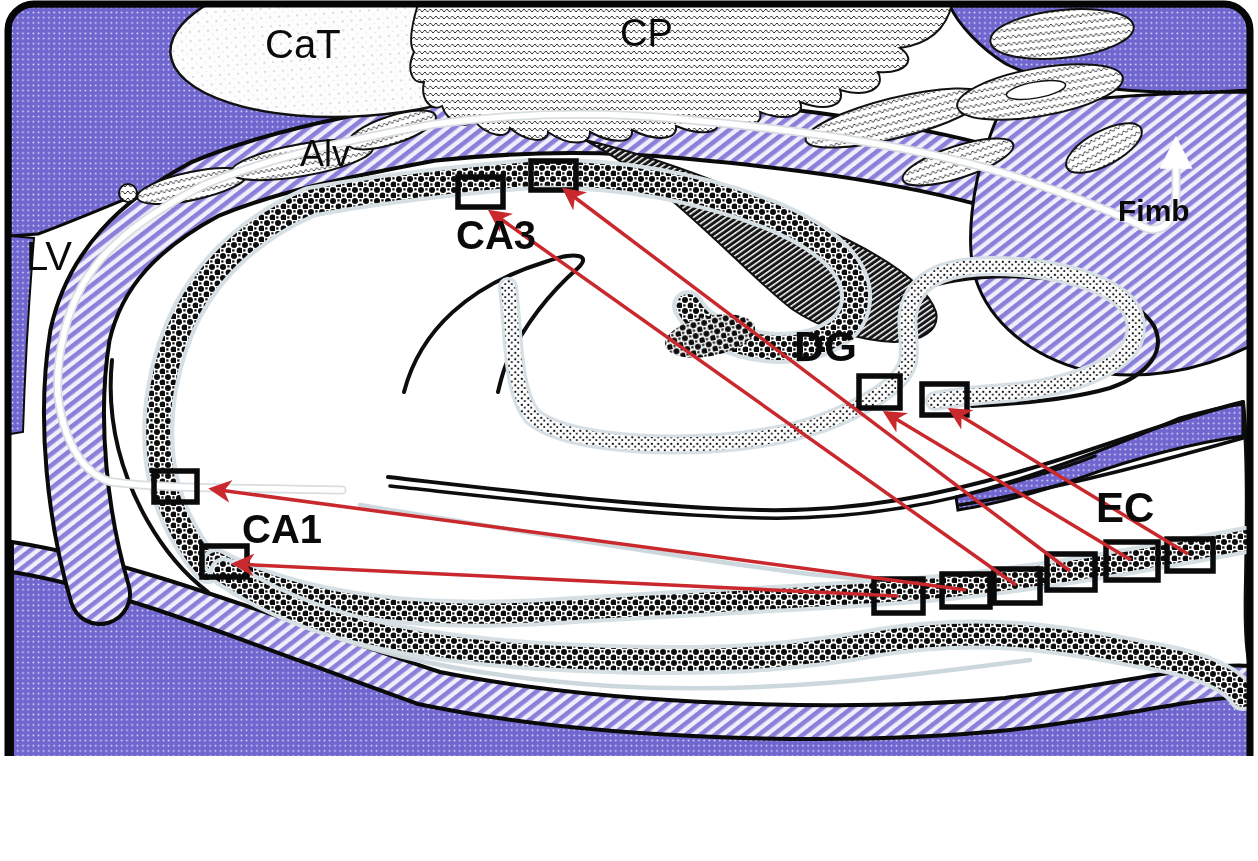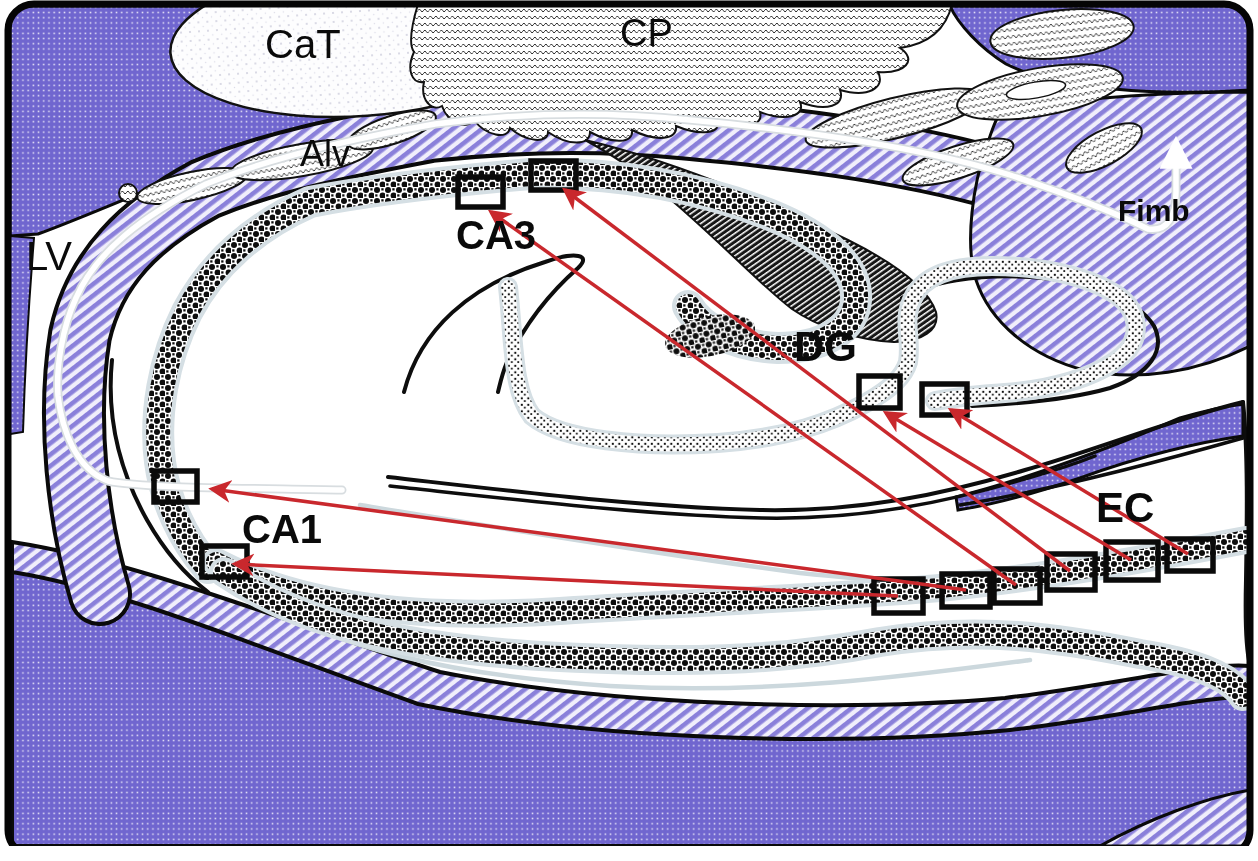--- a/index.html
+++ b/index.html
@@ -1,16 +1,16 @@
 <!DOCTYPE html>
 <html><head>
 <meta charset="utf-8">
 <style>
   html,body{margin:0;padding:0;background:#ffffff;}
-  #stage{position:relative;width:1258px;height:846px;background:#7dd3fc;overflow:hidden;}
+  #stage{position:relative;width:1258px;height:756px;background:#7dd3fc;overflow:hidden;}
   svg{display:block;}
   .lbl{font-family:"Liberation Sans","DejaVu Sans",sans-serif;fill:#0a0a0a;}
   .lbl-reg{font-weight:400;}
   .lbl-bold{font-weight:700;}
 </style>
 </head>
 <body>
 
 <div id="stage">
 <svg width="1258" height="861" viewBox="0 0 1258 861" xmlns="http://www.w3.org/2000/svg">

